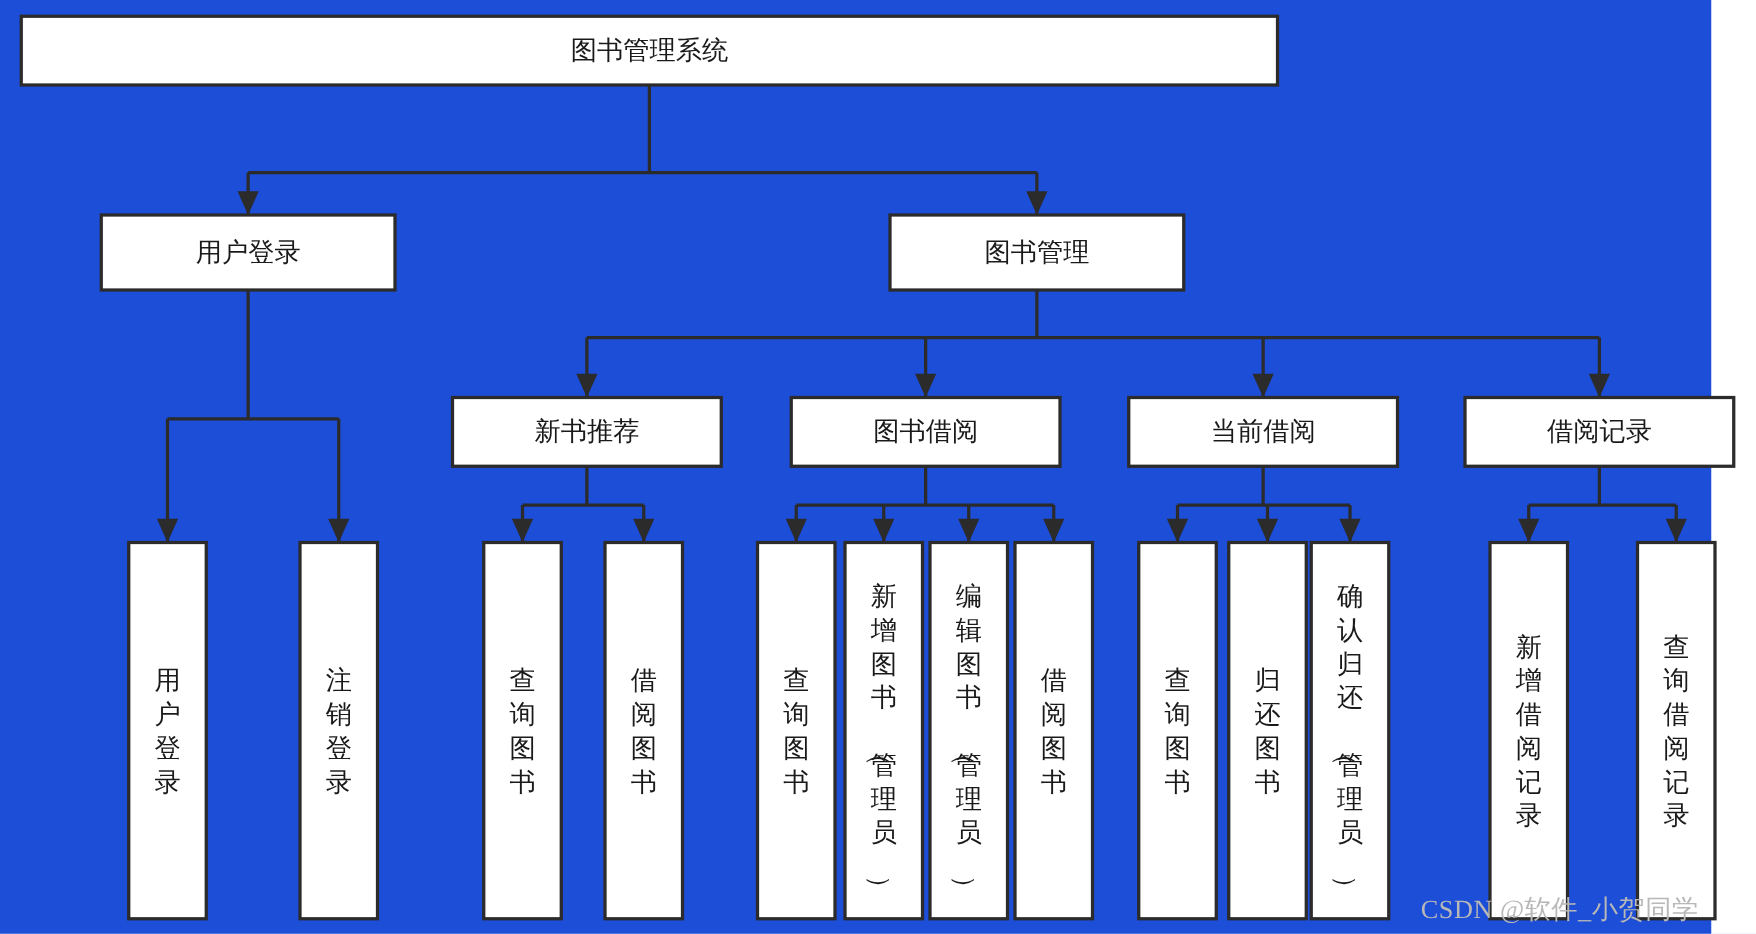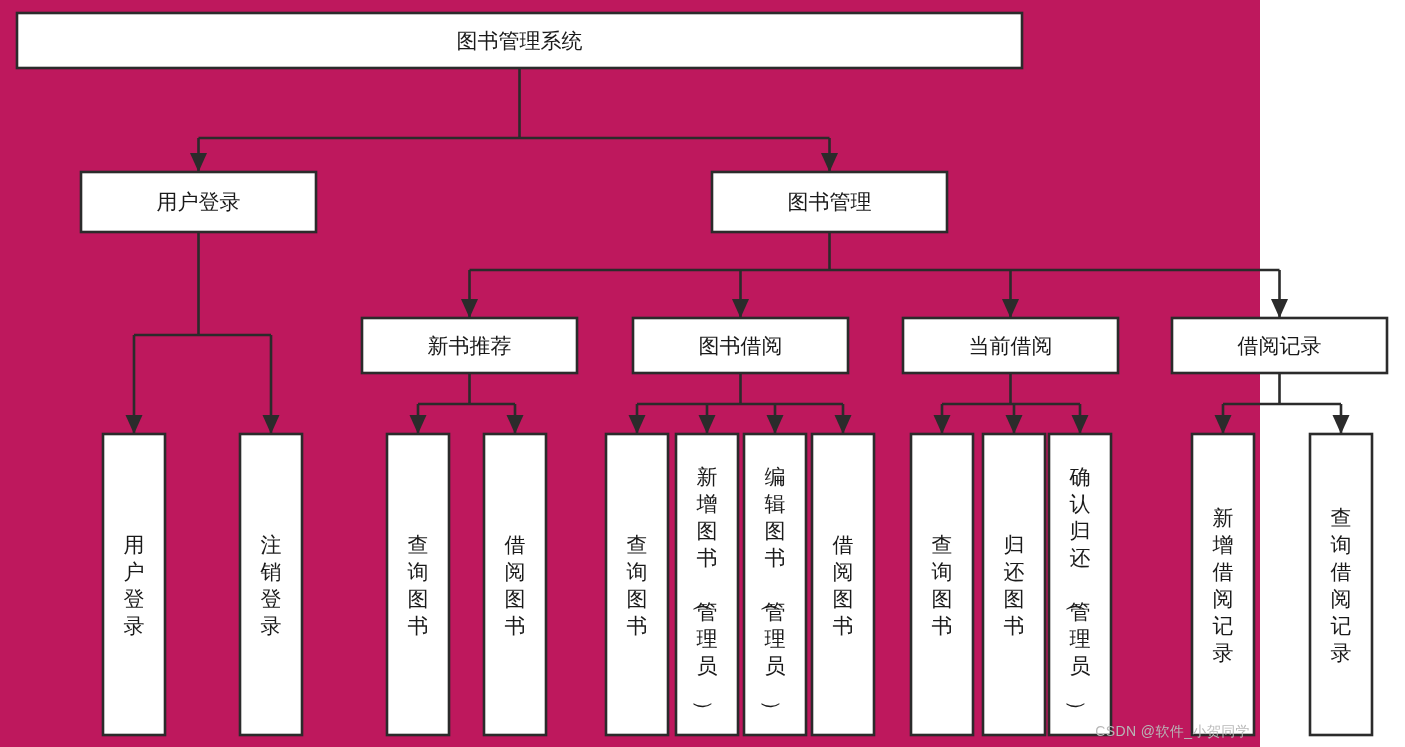--- a/index.html
+++ b/index.html
@@ -8,23 +8,23 @@
     background: #ffffff;
   }
   body {
     width: 1405px;
     height: 747px;
     font-family: "DejaVu Sans", "Liberation Sans", sans-serif;
     overflow: hidden;
   }
   #diagram-root {
     position: relative;
-    width: 1260px;
+    width: 1369px;
     height: 747px;
-    background: #be185d;
+    background: #1d4ed8;
   }
   svg#flowchart {
     position: absolute;
     top: 0;
     left: 0;
     width: 1405px;
     height: 747px;
     display: block;
   }
   .node-box {
@@ -52,23 +52,23 @@
   .node-label-v {
     fill: #1a1a1a;
     font-size: 21px;
     font-family: "DejaVu Sans", "Liberation Sans", sans-serif;
     text-anchor: middle;
   }
   .watermark-text {
     position: absolute;
     right: 10px;
     bottom: 6px;
-    font-size: 14px;
+    font-size: 21px;
     color: #b8b8b8;
-    font-family: Liberation Sans, sans-serif;
+    font-family: Liberation Serif, serif;
     white-space: nowrap;
     letter-spacing: 0.4px;
   }
 </style>
 </head>
 <body>
 
 <div id="diagram-root">
   <svg id="flowchart" viewBox="0 0 1405 747">
     <g id="connectors-layer">

